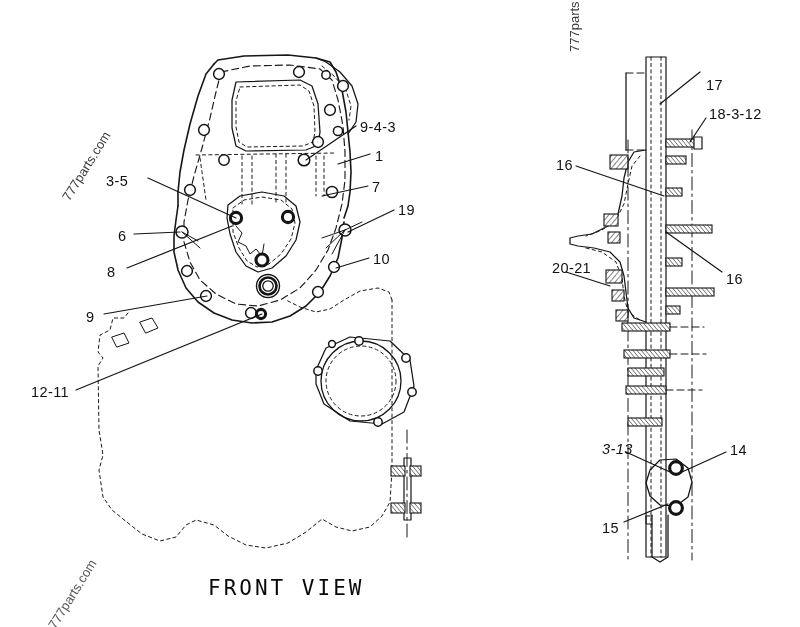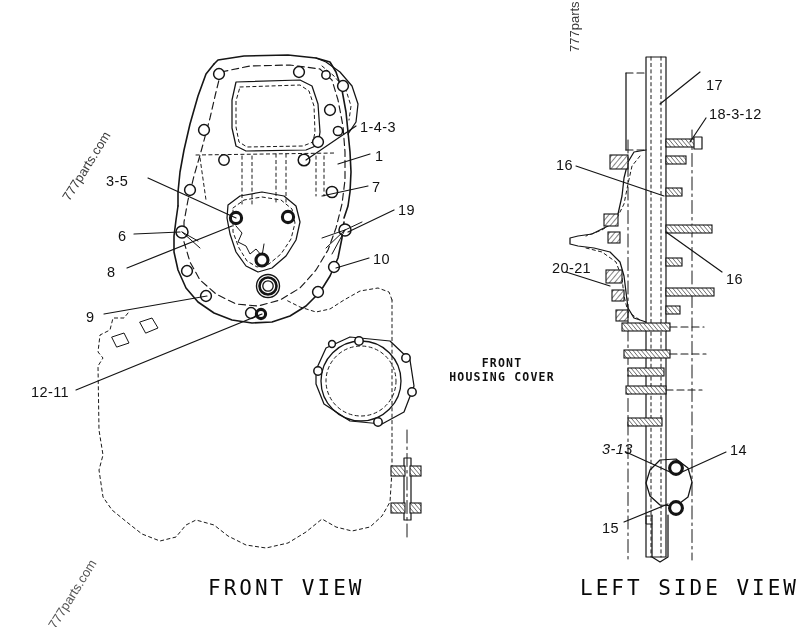--- a/index.html
+++ b/index.html
@@ -283,45 +283,40 @@
         <path class="lead" d="M576,166 L664,196"></path>
         <path class="lead" d="M722,272 L666,232"></path>
         <path class="lead" d="M566,272 L610,286"></path>
         <path class="lead" d="M626,452 L670,472"></path>
         <path class="lead" d="M726,452 L682,472"></path>
         <path class="lead" d="M624,522 L668,504"></path>
       </g>
     </g>
   </svg>
 
-  <div class="callout" style="left:360px;top:120px;">1-4-3</div>
+  <div class="callout" style="left:360px;top:120px;">9-4-3</div>
   <div class="callout" style="left:375px;top:149px;">1</div>
   <div class="callout" style="left:372px;top:180px;">7</div>
   <div class="callout" style="left:398px;top:203px;">19</div>
   <div class="callout" style="left:373px;top:252px;">10</div>
   <div class="callout" style="left:106px;top:174px;">3-5</div>
   <div class="callout" style="left:118px;top:229px;">6</div>
   <div class="callout" style="left:107px;top:265px;">8</div>
   <div class="callout" style="left:86px;top:310px;">9</div>
   <div class="callout" style="left:31px;top:385px;text-align:center;">12-11</div>
 
   <div class="callout" style="left:706px;top:66px;margin-top:12px;">17</div>
   <div class="callout" style="left:709px;top:107px;">18-3-12</div>
   <div class="callout" style="left:556px;top:158px;">16</div>
   <div class="callout" style="left:726px;top:272px;">16</div>
   <div class="callout" style="left:552px;top:261px;">20-21</div>
   <div class="callout" style="left:602px;top:442px;font-style:italic;">3-13</div>
   <div class="callout" style="left:730px;top:443px;">14</div>
   <div class="callout" style="left:602px;top:521px;">15</div>
 
-  <div class="partlabel" style="left:437px;top:356px;width:130px;">
-    <span>FRONT</span><br>
-    <span>HOUSING COVER</span>
-  </div>
 
   <div class="viewtitle" style="left:208px;top:578px;">FRONT VIEW</div>
-  <div class="viewtitle" style="left:580px;top:578px;">LEFT SIDE VIEW</div>
 
   <div class="watermark" id="wm-left">777parts.com</div>
   <div class="watermark" id="wm-top">777parts</div>
   <div class="watermark" id="wm-bottom">777parts.com</div>
 
 </div>
 
 </body></html>

